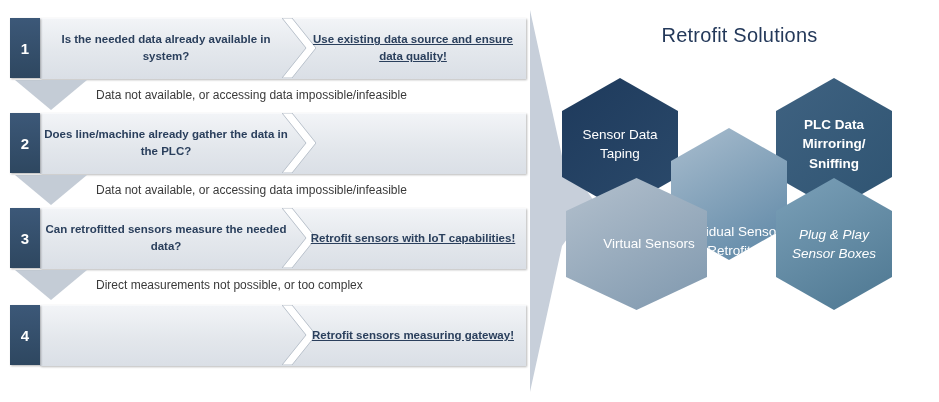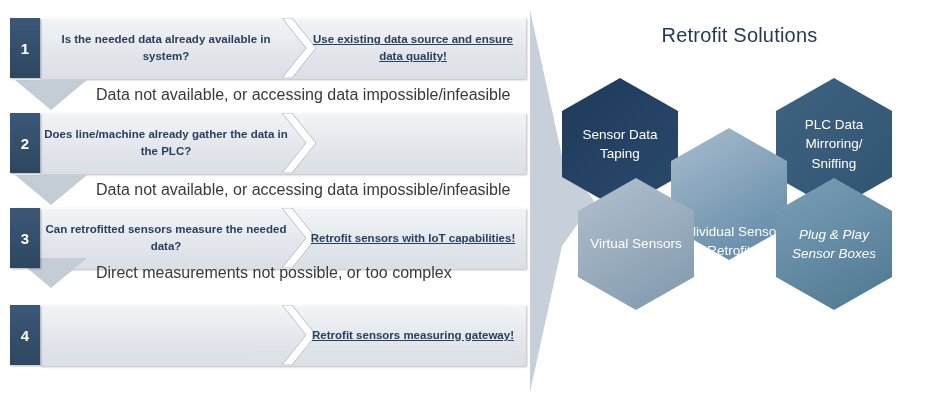--- a/index.html
+++ b/index.html
@@ -115,21 +115,21 @@
     border-right: 36px solid transparent;
     border-top: 30px solid #c4ccd6;
   }
   .conn-label {
     position: absolute;
     left: 86px;
     top: 0;
     height: 30px;
     display: flex;
     align-items: center;
-    font-size: 16px;
+    font-size: 12px;
     color: #3a3a3a;
     white-space: nowrap;
   }
 
   
   #big-arrow {
     position: absolute;
     left: 522px;
     top: 6px;
     width: 76px;
@@ -208,21 +208,21 @@
     <div class="flow-row" style="top:208px;">
       <div class="num-box">3</div>
       <div class="bar"></div>
       <svg class="chevron" style="left:272px;" viewBox="0 0 34 60">
         <path d="M0,0 L24,30 L0,60 L10,60 L34,30 L10,0 Z" fill="#ffffff" stroke="#b9c1cb" stroke-width="1"></path>
       </svg>
       <div class="q-text">Can retrofitted sensors measure the needed data?</div>
       <div class="a-text">Retrofit sensors with IoT capabilities!</div>
     </div>
 
-    <div class="connector" style="top:258px;text-align:right;">
+    <div class="connector" style="top:270px;text-align:right;">
       <div class="tri"></div>
       <div class="conn-label">Direct measurements not possible, or too complex</div>
     </div>
 
     <div class="flow-row" style="top:305px;">
       <div class="num-box">4</div>
       <div class="bar"></div>
       <svg class="chevron" style="left:272px;" viewBox="0 0 34 60">
         <path d="M0,0 L24,30 L0,60 L10,60 L34,30 L10,0 Z" fill="#ffffff" stroke="#b9c1cb" stroke-width="1"></path>
       </svg>
@@ -234,29 +234,29 @@
     <path d="M8,4 L40,150 L72,195 L40,240 L8,386 L8,4 Z" fill="#c7cfda"></path>
   </svg>
 
   <div id="hexpanel">
     <div id="hex-title">Retrofit Solutions</div>
 
     <div class="hex" style="left:22px;  top:78px;  background:linear-gradient(135deg,#1e3a5c 0%,#2b4a6b 100%);">
       <span>Sensor Data Taping</span>
     </div>
 
-    <div class="hex" style="left:236px; top:78px;  background:linear-gradient(135deg,#3f6281 0%,#2f5472 100%);">
+    <div class="hex" style="left:236px; top:78px;  background:linear-gradient(135deg,#3f6281 0%,#2f5472 100%);font-weight:bold;">
       <span>PLC Data Mirroring/ Sniffing</span>
     </div>
 
     <div class="hex" style="left:131px; top:128px; background:linear-gradient(150deg,#a9bdce 0%,#5c86a5 100%);align-items:flex-end;">
       <span>Individual Sensor Retrofit</span>
     </div>
 
-    <div class="hex" style="left:38px;  top:178px; background:linear-gradient(150deg,#b3c0cd 0%,#7f98ae 100%);">
+    <div class="hex" style="left:26px;  top:178px; background:linear-gradient(150deg,#b3c0cd 0%,#7f98ae 100%);padding-left:25px;">
       <span>Virtual Sensors</span>
     </div>
 
     <div class="hex" style="left:236px; top:178px; background:linear-gradient(150deg,#7ba0b8 0%,#4d7791 100%);font-style:italic;">
       <span>Plug &amp; Play Sensor Boxes</span>
     </div>
   </div>
 
 </div>
 

